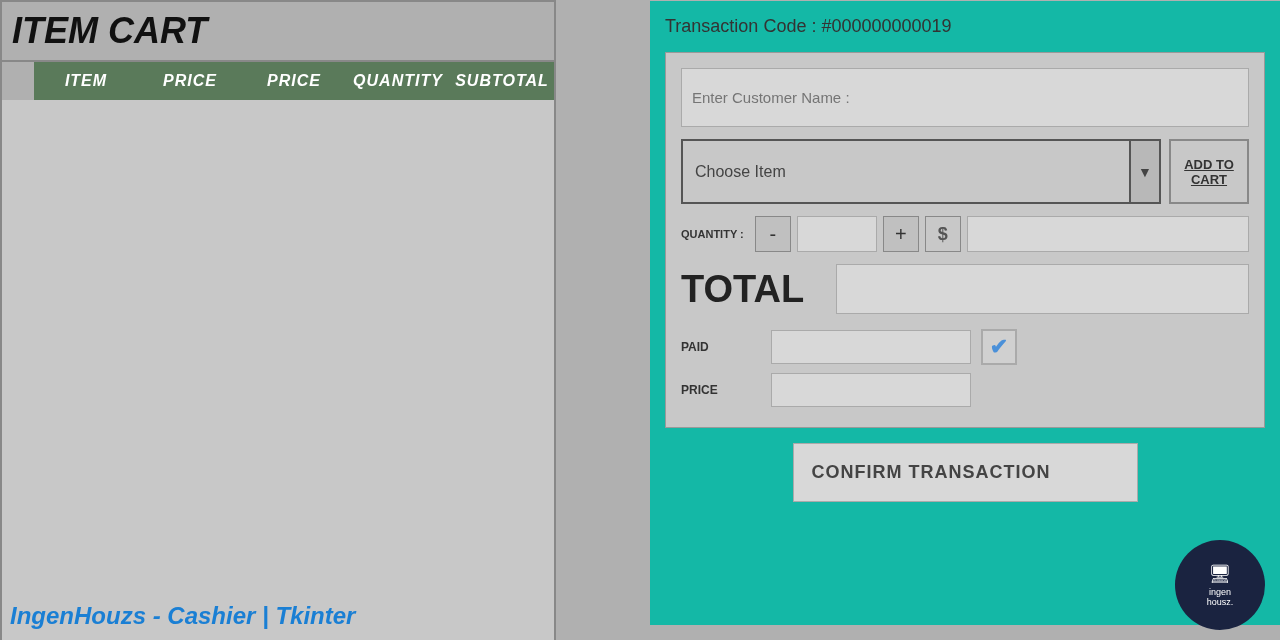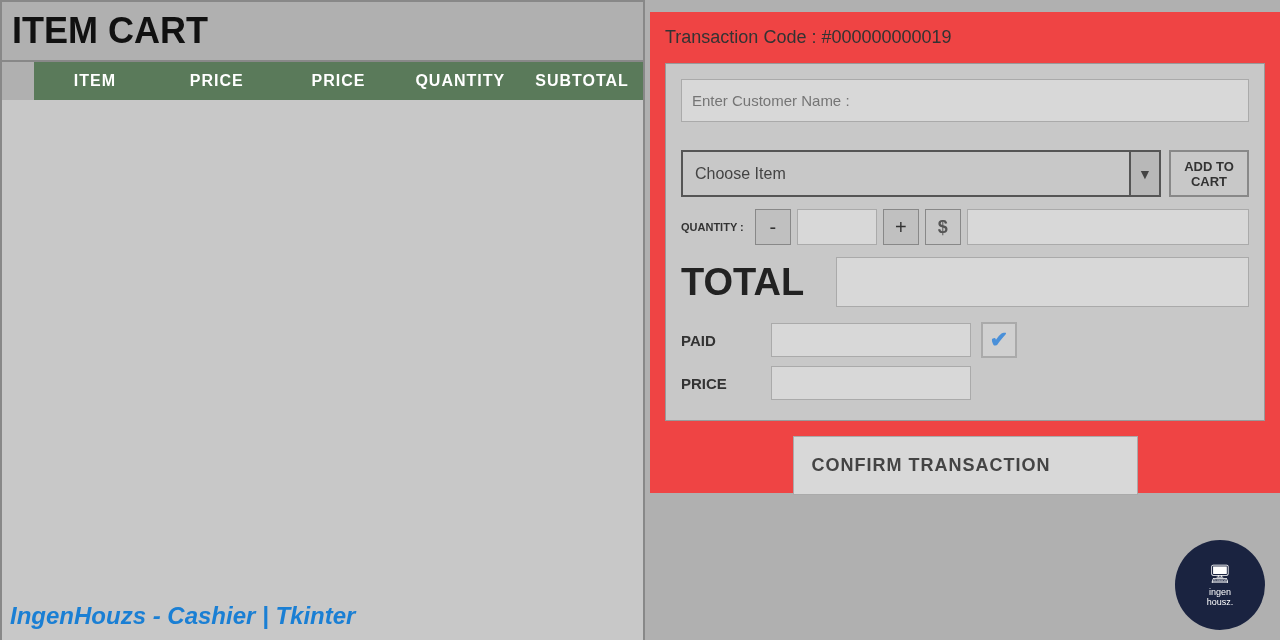--- a/index.html
+++ b/index.html
@@ -10,24 +10,25 @@
       font-family: Arial, sans-serif;
       overflow: hidden;
       position: relative;
     }
 
     
     .left-panel {
       position: absolute;
       top: 0;
       left: 0;
-      width: 645px;
+      width: 556px;
       height: 640px;
       background: #b0b0b0;
       border: 2px solid #888;
+      font-style: italic;
     }
 
     .item-cart-title {
       background: #b0b0b0;
       padding: 8px 10px;
       font-size: 36px;
       font-weight: bold;
       color: #111;
       border-bottom: 2px solid #888;
     }
@@ -62,60 +63,60 @@
     .cart-body::-webkit-scrollbar-track {
       background: #d0d0d0;
     }
     .cart-body::-webkit-scrollbar-thumb {
       background: #999;
     }
 
     
     .right-panel {
       position: absolute;
-      top: 12px;
+      top: 1px;
       left: 650px;
       width: 630px;
-      height: 481px;
-      background: #ef4444;
+      height: 624px;
+      background: #14b8a6;
       padding: 15px 15px 10px 15px;
     }
 
     .transaction-code {
       font-size: 18px;
       color: #333;
       margin-bottom: 15px;
     }
 
     .transaction-box {
       background: #c8c8c8;
       border: 1px solid #999;
       padding: 15px;
       margin-bottom: 15px;
     }
 
     .customer-name-input {
       width: 100%;
-      padding: 12px 10px;
+      padding: 20px 10px;
       font-size: 15px;
       border: 1px solid #aaa;
       background: #d8d8d8;
       color: #555;
-      margin-bottom: 28px;
+      margin-bottom: 12px;
     }
 
     .choose-item-row {
       display: flex;
       margin-bottom: 12px;
       align-items: stretch;
     }
 
     .choose-item-select {
       flex: 1;
-      padding: 13px 12px;
+      padding: 22px 12px;
       font-size: 16px;
       border: 2px solid #555;
       background: #c8c8c8;
       color: #444;
       appearance: none;
       cursor: pointer;
     }
 
     .choose-item-arrow {
       width: 30px;
@@ -137,20 +138,21 @@
       font-size: 13px;
       font-weight: bold;
       color: #333;
       text-align: center;
       cursor: pointer;
       margin-left: 8px;
       padding: 5px;
       display: flex;
       align-items: center;
       justify-content: center;
+      text-decoration: underline;
     }
 
     .quantity-row {
       display: flex;
       align-items: center;
       margin-bottom: 12px;
       gap: 6px;
     }
 
     .quantity-label {
@@ -234,21 +236,21 @@
     }
 
     .paid-row, .change-row {
       display: flex;
       align-items: center;
       gap: 10px;
     }
 
     .paid-label, .change-label {
       width: 80px;
-      font-size: 15px;
+      font-size: 12px;
       font-weight: bold;
       color: #333;
     }
 
     .paid-input, .change-input {
       width: 200px;
       height: 34px;
       border: 1px solid #aaa;
       background: #d8d8d8;
       font-size: 14px;

